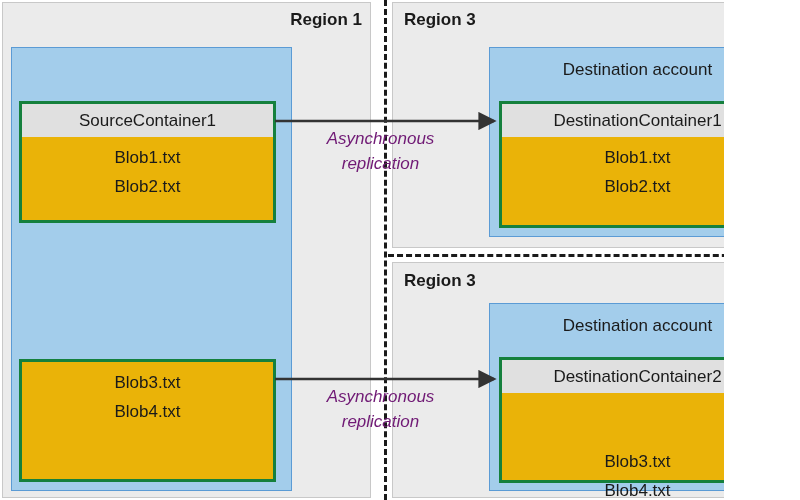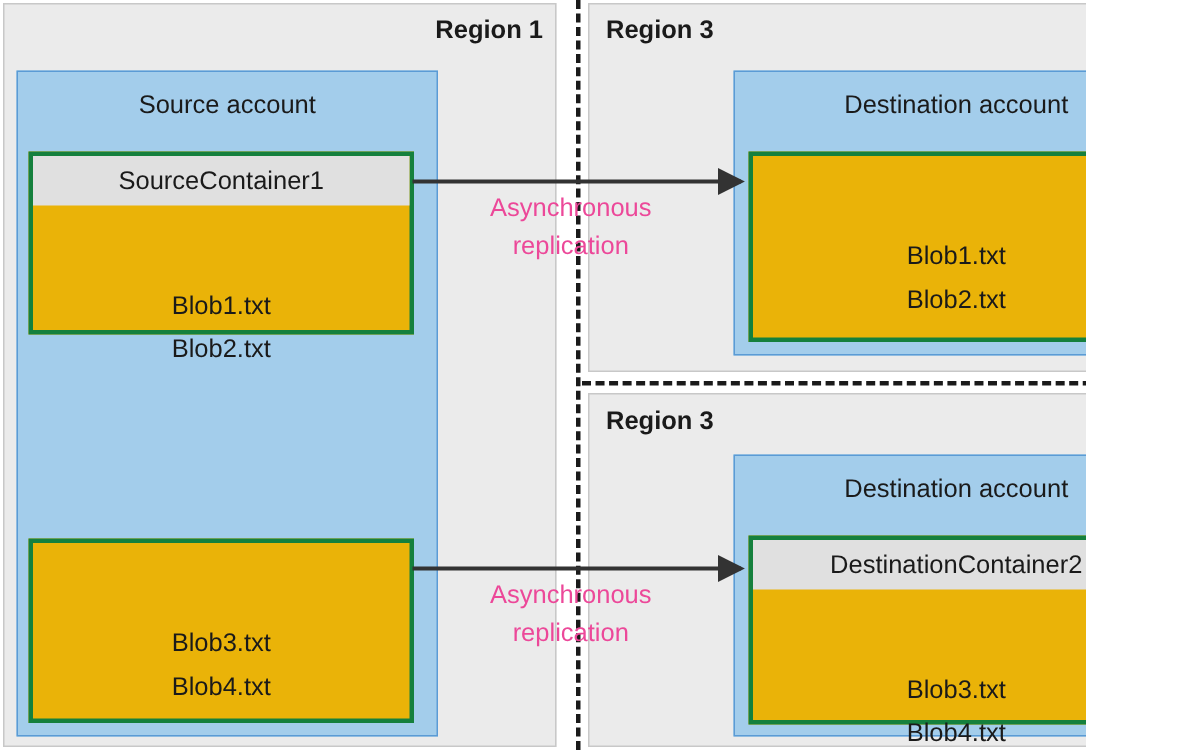--- a/index.html
+++ b/index.html
@@ -70,21 +70,20 @@
     white-space: nowrap;
     flex: 0 0 auto;
   }
   .blob-list {
     flex: 1 1 auto;
     display: flex;
     flex-direction: column;
     align-items: center;
     justify-content: flex-start;
     padding-top: 6px;
-    margin-top: 46px;
   }
   .blob-item {
     font-size: 17px;
     color: #1a1a1a;
     line-height: 29px;
     white-space: nowrap;
   }
 
   
   .divider-v {
@@ -100,36 +99,36 @@
 
   
   .arrow-svg {
     position: absolute;
     overflow: visible;
   }
   .arrow-label {
     position: absolute;
     text-align: center;
     font-size: 17px;
-    color: #ec4899;
+    color: #701a75;
     line-height: 25px;
+    font-style: italic;
   }
 </style>
 </head>
 <body>
 
 <div id="canvas">
 
   <div class="region" style="left:2px; top:2px; width:369px; height:496px;">
   </div>
   <div class="region-title" style="left:257px; top:10px; width:105px; text-align:right;">Region 1</div>
 
   <div class="account" style="left:11px; top:47px; width:281px; height:444px;">
   </div>
-  <div class="account-title" style="left:11px; top:60px; width:281px;">Source account</div>
 
   <div class="container-box" style="left:19px; top:101px; width:257px; height:122px;">
     <div class="container-header">SourceContainer1</div>
     <div class="blob-list">
       <div class="blob-item">Blob1.txt</div>
       <div class="blob-item">Blob2.txt</div>
     </div>
   </div>
 
   <div class="container-box" style="left:19px; top:359px; width:257px; height:123px;">
@@ -141,35 +140,36 @@
 
   <div class="region" style="left:392px; top:2px; width:406px; height:246px;">
   </div>
   <div class="region-title" style="left:404px; top:10px;">Region 3</div>
 
   <div class="account" style="left:489px; top:47px; width:297px; height:190px;">
   </div>
   <div class="account-title" style="left:489px; top:60px; width:297px;">Destination account</div>
 
   <div class="container-box" style="left:499px; top:101px; width:277px; height:127px;">
+    <div class="container-header">DestinationContainer1</div>
     <div class="blob-list">
       <div class="blob-item">Blob1.txt</div>
       <div class="blob-item">Blob2.txt</div>
     </div>
   </div>
 
   <div class="region" style="left:392px; top:262px; width:406px; height:236px;">
   </div>
   <div class="region-title" style="left:404px; top:271px;text-align:right;">Region 3</div>
 
   <div class="account" style="left:489px; top:303px; width:297px; height:188px;">
   </div>
   <div class="account-title" style="left:489px; top:316px; width:297px;">Destination account</div>
 
-  <div class="container-box" style="left:499px; top:357px; width:277px; height:126px;">
+  <div class="container-box" style="left:499px; top:357px; width:277px; height:126px;gap:48px;">
     <div class="container-header">DestinationContainer2</div>
     <div class="blob-list">
       <div class="blob-item">Blob3.txt</div>
       <div class="blob-item">Blob4.txt</div>
     </div>
   </div>
 
   <div class="divider-v" style="left:384px; top:0px; height:500px;"></div>
   <div class="divider-h" style="left:388px; top:254px; width:412px;"></div>
 

